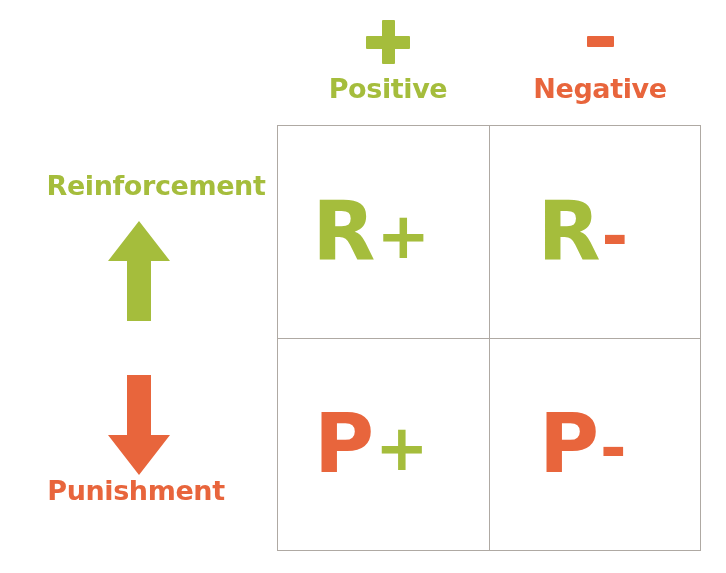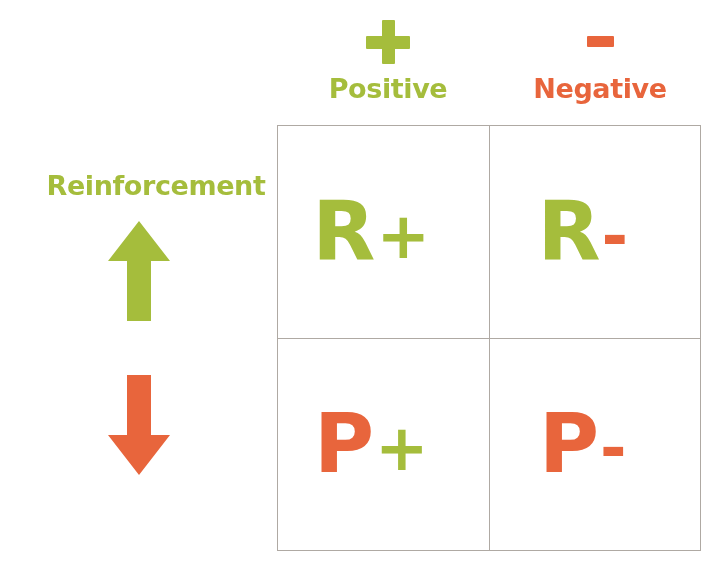--- a/index.html
+++ b/index.html
@@ -163,20 +163,21 @@
 
   <div class="col-head neg">
     <span class="sign-glyph">
       <span class="minus-bar"></span>
     </span>
     <span class="col-label orange">Negative</span>
   </div>
 
   <div class="row-label reinforcement">Reinforcement</div>
 
+  <div class="row-label punishment">Punishment</div>
 
   <div class="arrow up">
     <svg width="62" height="100" viewBox="0 0 62 100" xmlns="http://www.w3.org/2000/svg">
       <polygon points="31,0 62,40 43,40 43,100 19,100 19,40 0,40" fill="#A5BD3C"></polygon>
     </svg>
   </div>
 
   <div class="arrow down">
     <svg width="62" height="100" viewBox="0 0 62 100" xmlns="http://www.w3.org/2000/svg">
       <polygon points="31,100 0,60 19,60 19,0 43,0 43,60 62,60" fill="#E8653C"></polygon>

